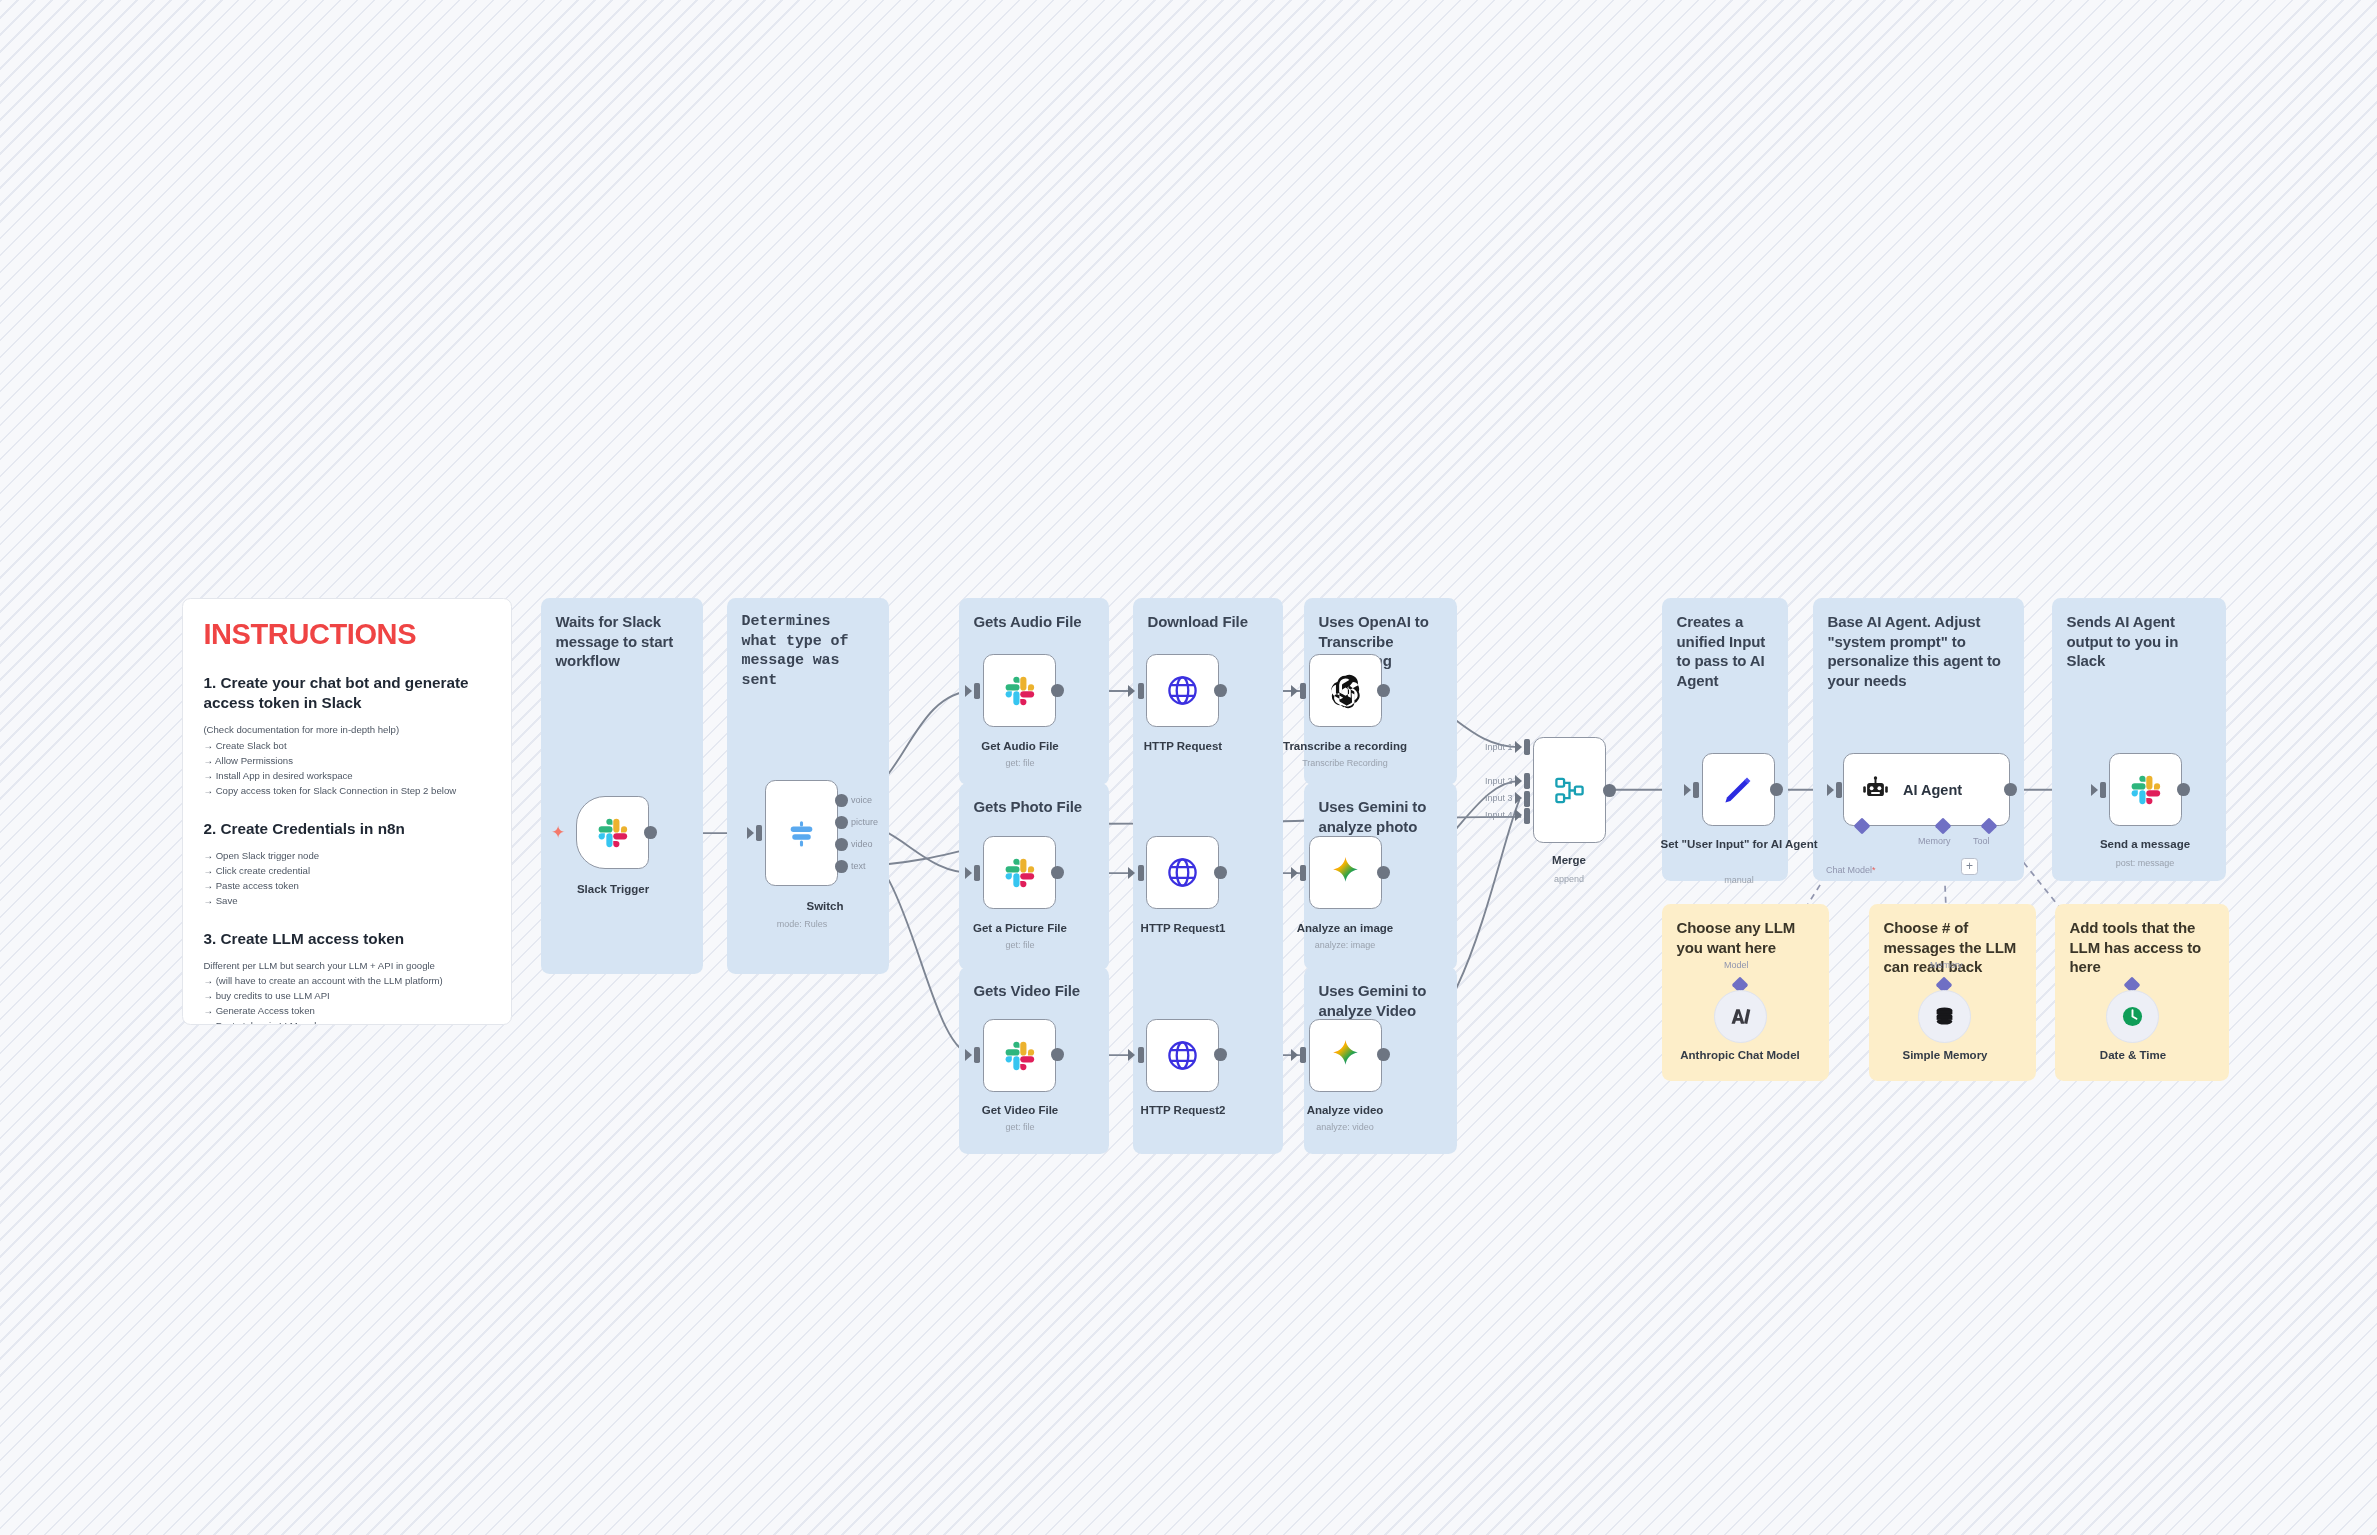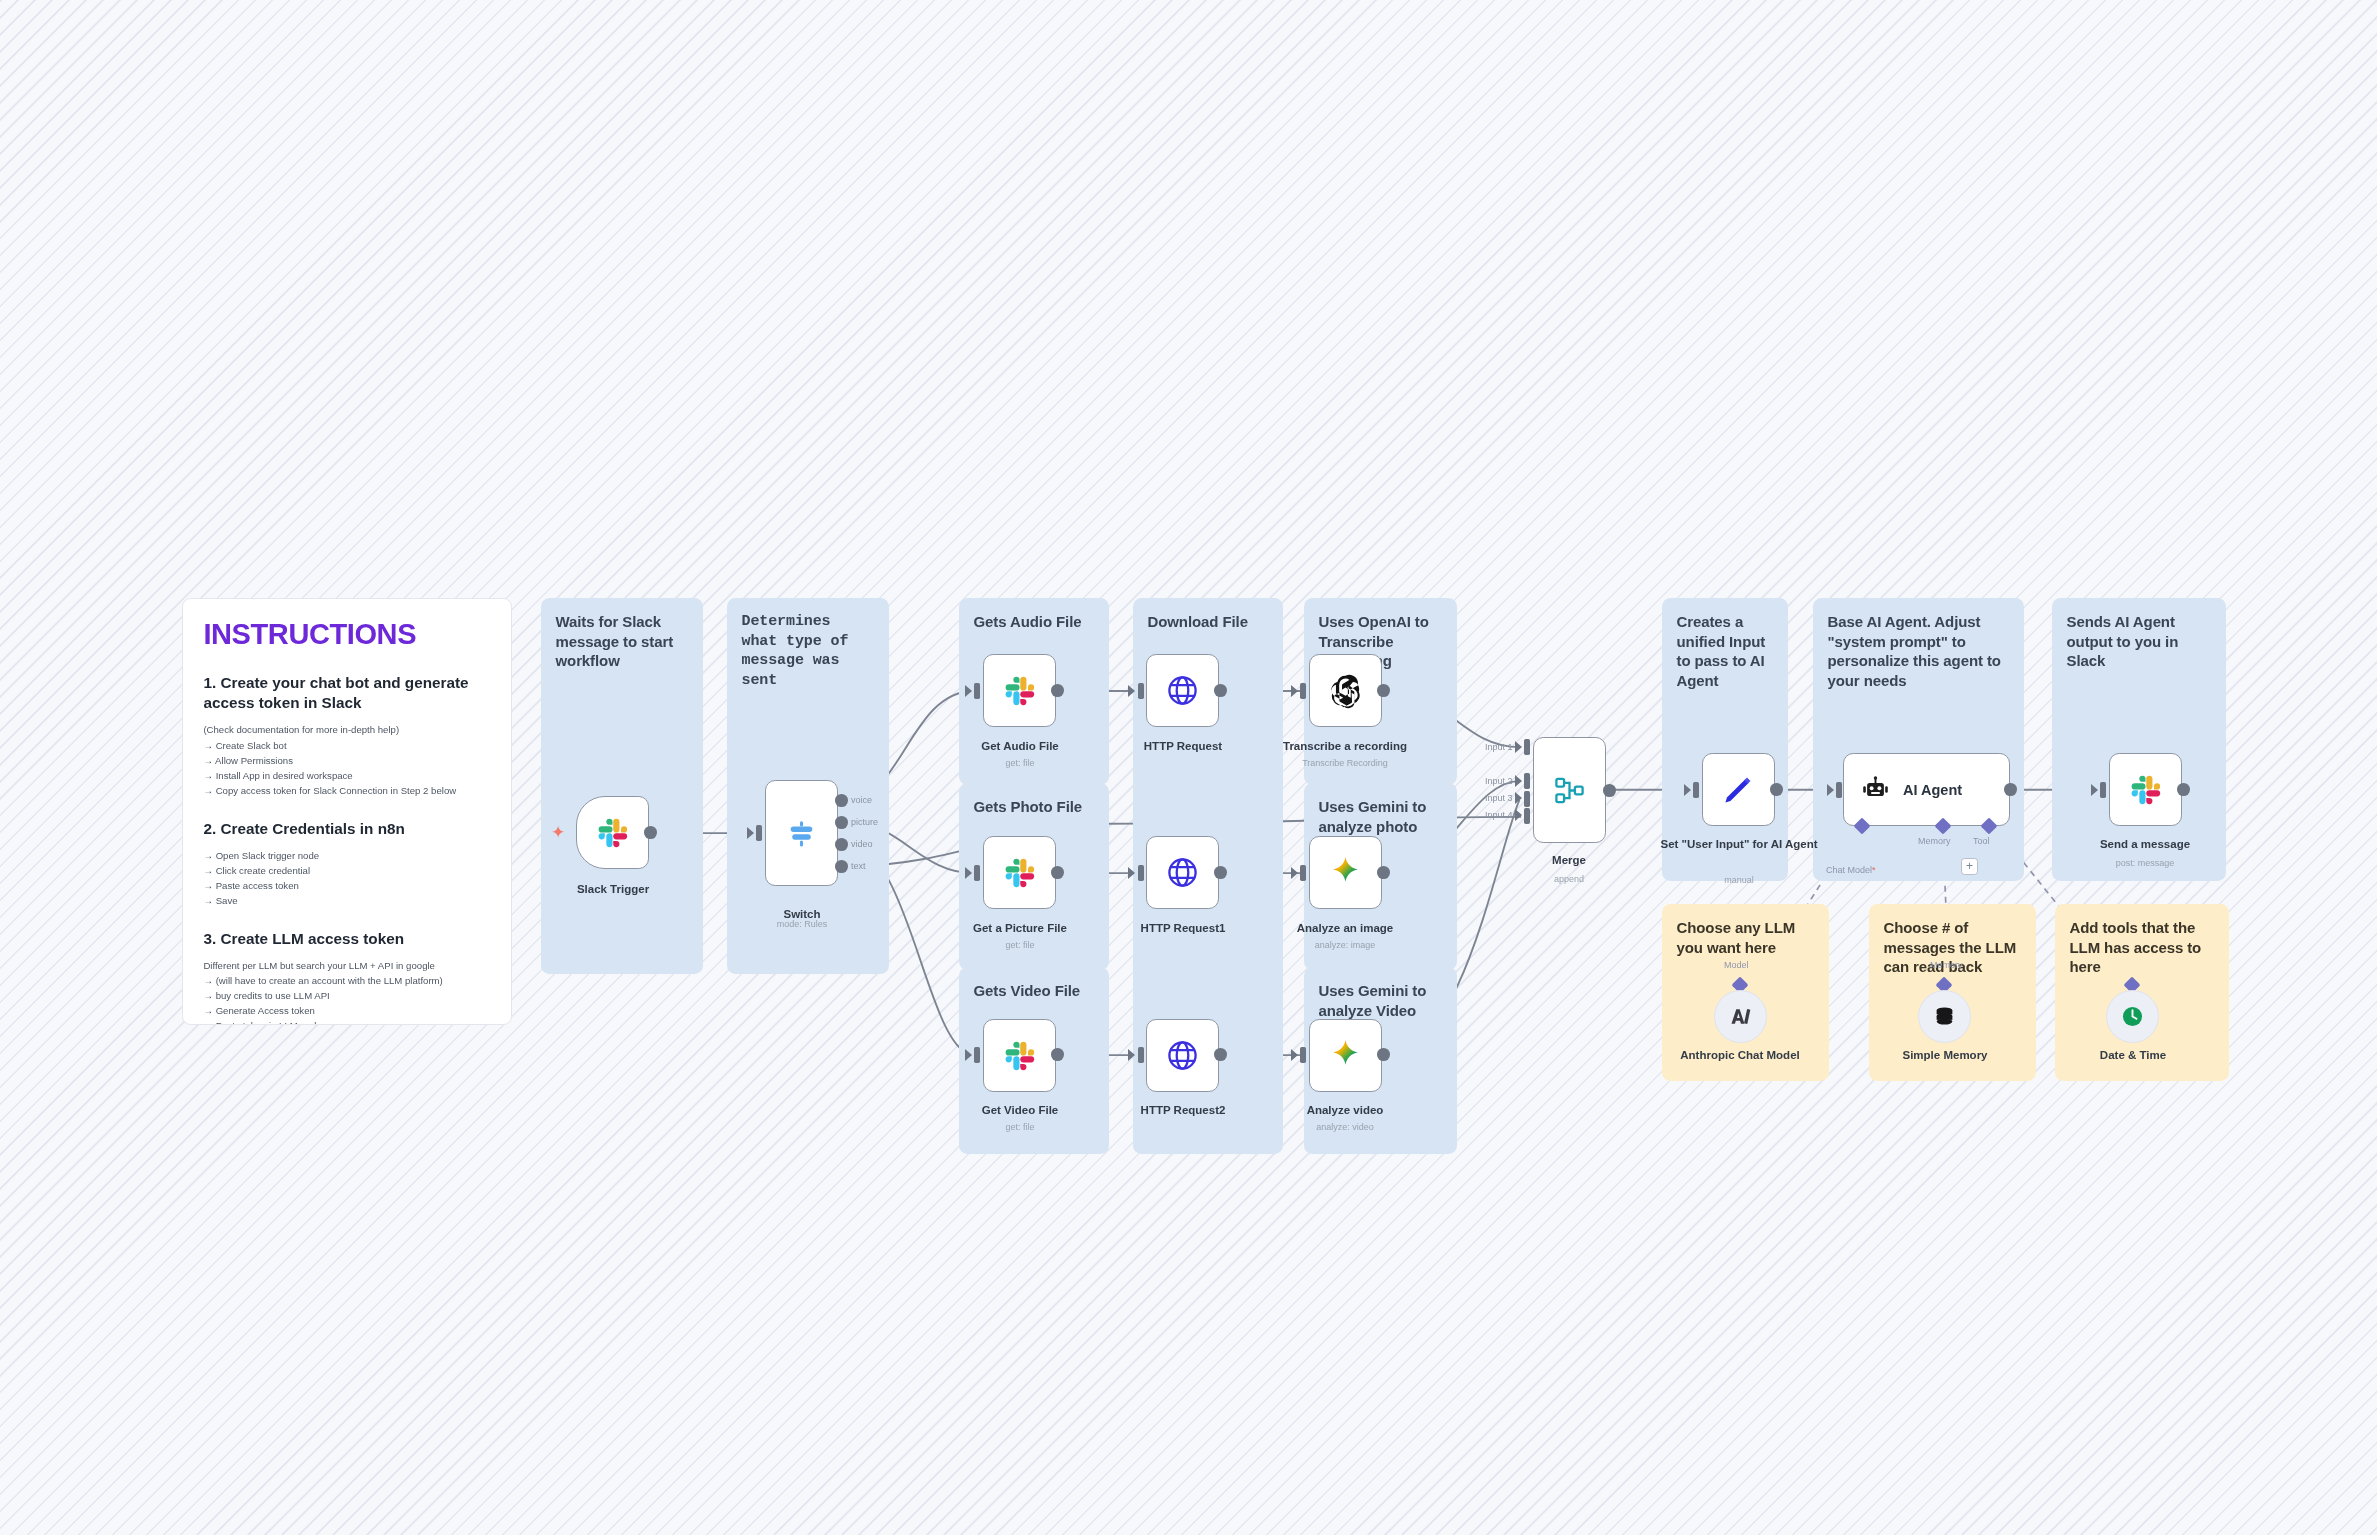--- a/index.html
+++ b/index.html
@@ -45,21 +45,21 @@
     position: absolute;
     left: 182px; top: 598px;
     width: 330px; height: 427px;
     background: #ffffff;
     border: 0.9px solid #e3e6ec;
     border-radius: 8.5px;
     padding: 19px 20.4px 8.5px 20.4px;
     overflow: hidden;
   }
   .instr-h1 {
-    font-size: 29px; font-weight: 700; color: #6d28d9;
+    font-size: 29px; font-weight: 700; color: #ef4444;
     letter-spacing: -0.4px; margin-bottom: 22px;
   }
   .instr-h2 {
     font-size: 15.3px; font-weight: 700; color: #1f2733;
     line-height: 1.34; margin-bottom: 8.5px;
   }
   .instr-body { margin-bottom: 20.4px; }
   .instr-line {
     font-size: 9.6px; color: #4d5663; line-height: 1.58;
     white-space: nowrap;
@@ -333,21 +333,21 @@
     </svg>
   </div>
   <div class="port" style="left:835px; top:794px;"></div>
   <div class="port-label" style="left:851px; top:795px;">voice</div>
   <div class="port" style="left:835px; top:816px;"></div>
   <div class="port-label" style="left:851px; top:817px;">picture</div>
   <div class="port" style="left:835px; top:838px;"></div>
   <div class="port-label" style="left:851px; top:839px;">video</div>
   <div class="port" style="left:835px; top:860px;"></div>
   <div class="port-label" style="left:851px; top:861px;">text</div>
-  <div class="node-caption" style="left:721px; top:899px;margin-top:8px;">Switch</div>
+  <div class="node-caption" style="left:744px; top:899px;">Switch</div>
   <div class="node-sub" style="left:721px; top:919px;">mode: Rules</div>
 
   <div class="port-in" style="left:974px; top:683px;"></div>
   <div class="port-arrow" style="left:965px; top:685px;"></div>
   <div class="node" style="left:983px; top:654px;">
     <svg class="glyph" viewBox="0 0 48 48">
       <path fill="#36c5f0" d="M14 29a4 4 0 1 1-4-4h4z"></path>
         <path fill="#36c5f0" d="M16 29a4 4 0 0 1 8 0v10a4 4 0 1 1-8 0z"></path>
       <path fill="#2eb67d" d="M20 14a4 4 0 1 1 4-4v4z"></path>
         <path fill="#2eb67d" d="M20 16a4 4 0 0 1 0 8H10a4 4 0 1 1 0-8z"></path>

